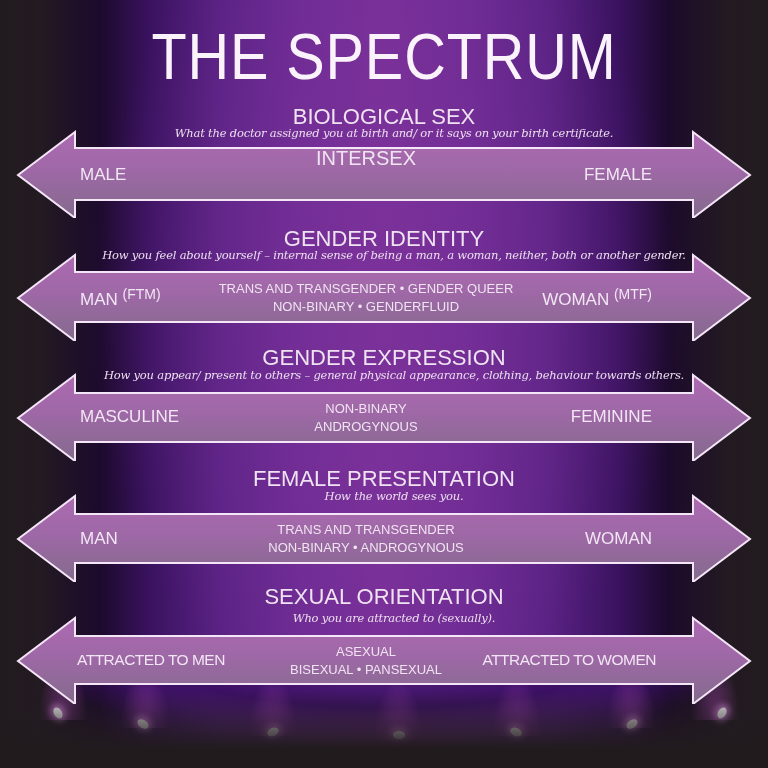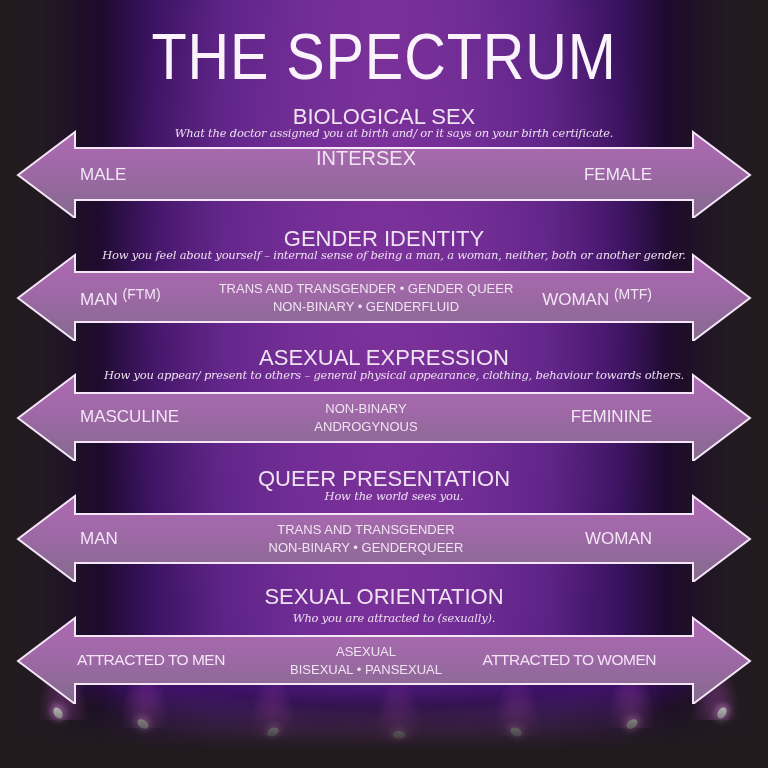--- a/index.html
+++ b/index.html
@@ -84,44 +84,44 @@
     <polygon points="18,45 75,2 75,19 693,19 693,2 750,45 693,88 693,69 75,69 75,88" fill="url(#arrowGrad)" stroke="#f4e6f6" stroke-width="2"></polygon>
   </svg>
   <span class="lbl" style="left:80px;top:45px;"><span>MAN</span> <sup>(FTM)</sup></span>
   <div class="center" style="top:45px;">
       <div>TRANS AND TRANSGENDER • GENDER QUEER</div>
       <div>NON-BINARY • GENDERFLUID</div>
     </div>
   <span class="lbl" style="right:80px;top:45px;"><span>WOMAN</span> <sup>(MTF)</sup></span>
 </div>
 
-<div class="section-head" style="top:345px;">ASEXUAL EXPRESSION</div>
+<div class="section-head" style="top:345px;">GENDER EXPRESSION</div>
 <div class="section-sub" style="top:368px;">How you appear/ present to others – general physical appearance, clothing, behaviour towards others.</div>
 <div class="arrow" style="top:373px;">
   <svg width="768" height="88">
     <polygon points="18,45 75,2 75,20 693,20 693,2 750,45 693,88 693,69 75,69 75,88" fill="url(#arrowGrad)" stroke="#f4e6f6" stroke-width="2"></polygon>
   </svg>
   <span class="lbl" style="left:80px;top:44px;"><span>MASCULINE</span></span>
   <div class="center" style="top:45px;">
       <div>NON-BINARY</div>
       <div>ANDROGYNOUS</div>
     </div>
   <span class="lbl" style="right:80px;top:44px;"><span>FEMININE</span></span>
 </div>
 
-<div class="section-head" style="top:466px;">QUEER PRESENTATION</div>
+<div class="section-head" style="top:466px;">FEMALE PRESENTATION</div>
 <div class="section-sub" style="top:489px;">How the world sees you.</div>
 <div class="arrow" style="top:494px;">
   <svg width="768" height="88">
     <polygon points="18,45 75,2 75,20 693,20 693,2 750,45 693,88 693,69 75,69 75,88" fill="url(#arrowGrad)" stroke="#f4e6f6" stroke-width="2"></polygon>
   </svg>
   <span class="lbl" style="left:80px;top:45px;"><span>MAN</span></span>
   <div class="center" style="top:45px;">
       <div>TRANS AND TRANSGENDER</div>
-      <div>NON-BINARY • GENDERQUEER</div>
+      <div>NON-BINARY • ANDROGYNOUS</div>
     </div>
   <span class="lbl" style="right:80px;top:45px;"><span>WOMAN</span></span>
 </div>
 
 <div class="section-head" style="top:584px;">SEXUAL ORIENTATION</div>
 <div class="section-sub" style="top:611px;">Who you are attracted to (sexually).</div>
 <div class="arrow" style="top:616px;">
   <svg width="768" height="88">
     <polygon points="18,45 75,2 75,20 693,20 693,2 750,45 693,88 693,68 75,68 75,88" fill="url(#arrowGrad)" stroke="#f4e6f6" stroke-width="2"></polygon>
   </svg>

